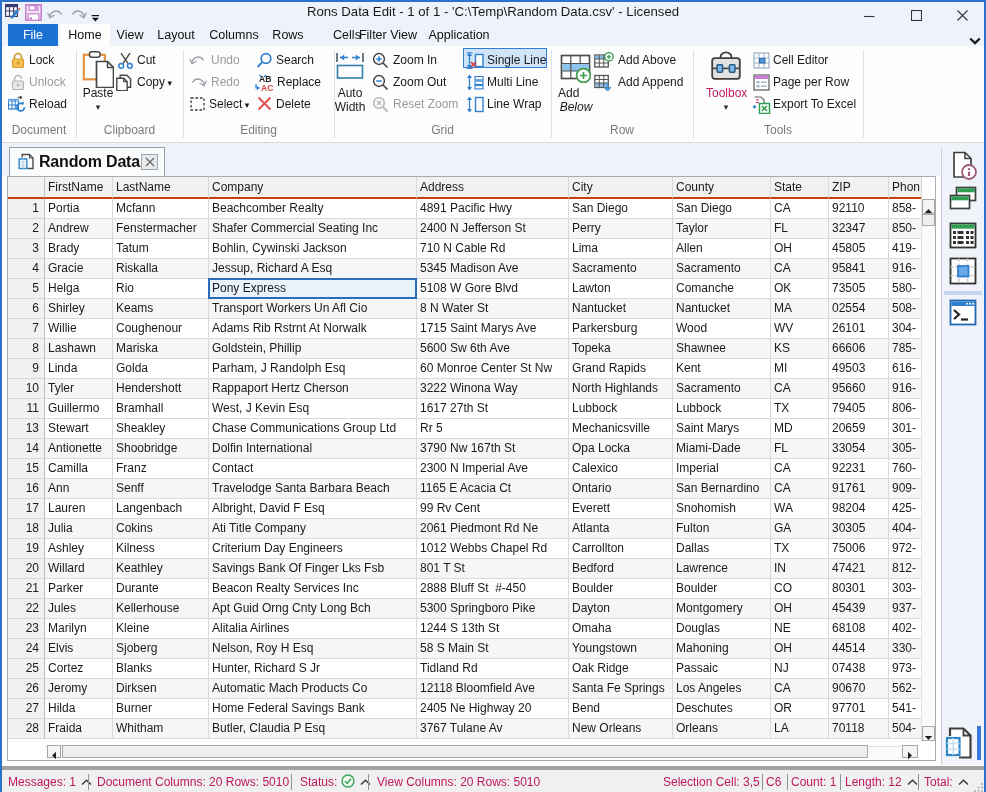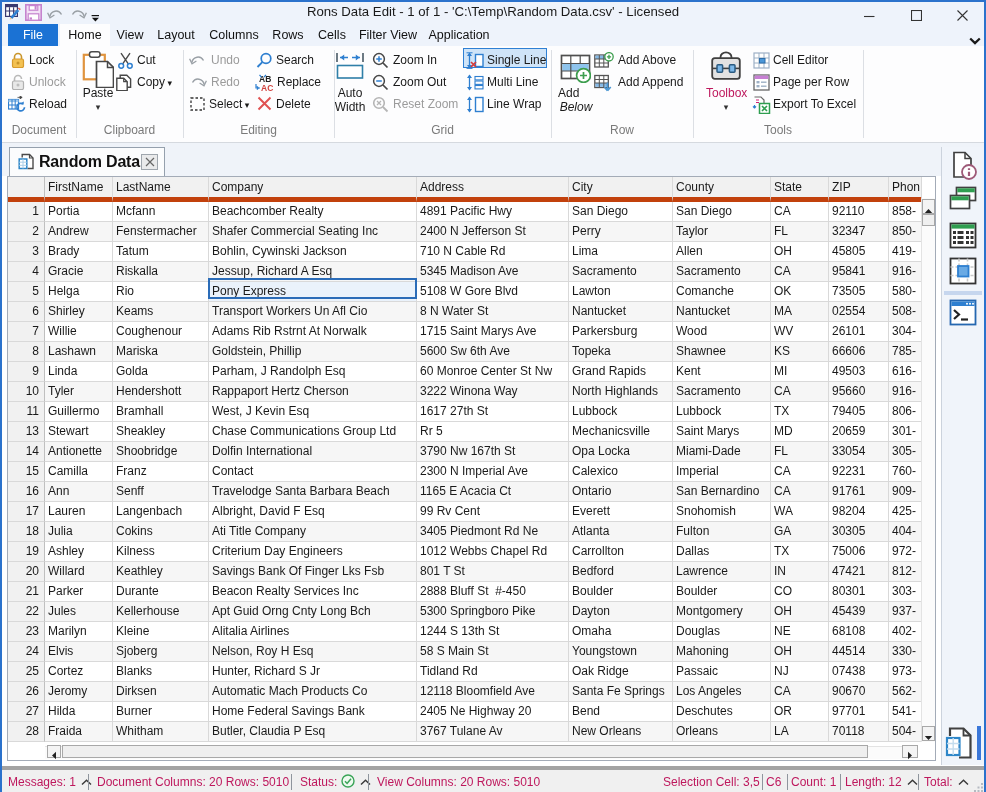--- a/index.html
+++ b/index.html
@@ -13,21 +13,21 @@
 .rlabel{position:absolute;top:77px;height:15px;line-height:15px;font-size:12px;color:#7a7a7a;text-align:center;}
 .rbtn{position:absolute;height:16px;line-height:16px;font-size:12px;color:#1a1a1a;white-space:nowrap;}
 .rbtn .ric{position:absolute;left:0;top:0;}
 .rbtn .rtx{position:absolute;left:19px;top:0;}
 .dis{color:#9b9b9b;}
 #tabstrip{position:absolute;left:2px;top:143px;width:982px;height:33px;background:#eff3f9;}
 #doctab{position:absolute;left:7px;top:4px;width:156px;height:29px;background:#fbfcfd;border:1px solid #95a0ad;border-bottom:none;box-sizing:border-box;}
 #grid{position:absolute;left:7px;top:176px;width:929px;height:585px;border:1px solid #a3abb7;box-sizing:border-box;background:#fff;overflow:hidden;}
 table.dg{border-collapse:separate;border-spacing:0;table-layout:fixed;font-size:12px;color:#1a1a1a;}
 table.dg td{padding:0 0 0 3px;height:19px;border-right:1px solid #d9d9d9;border-bottom:1px solid #d9d9d9;white-space:nowrap;overflow:hidden;line-height:19px;}
-table.dg tr.hdr td{background:#f1f1f1;border-bottom:5px solid #c2410c;color:#1a1a1a;height:20px;}
+table.dg tr.hdr td{background:#f1f1f1;border-bottom:2px solid #c2410c;color:#1a1a1a;height:20px;}
 table.dg td.num{background:#f1f1f1;text-align:right;padding:0 5px 0 0;border-right:1px solid #bfbfbf;}
 tr.even td{background:#f6f6f6;}
 tr.odd td{background:#ffffff;}
 #selcell{position:absolute;left:200px;top:101px;width:209px;height:21px;border:2px solid #2b6cb8;box-sizing:border-box;background:transparent;}
 .sbx{position:absolute;box-sizing:border-box;}
 #statusbar{position:absolute;left:2px;top:766px;width:982px;height:24px;background:#f0f0f0;border-top:4px solid #a3a3a3;font-size:12px;color:#be185d;}
 .st{position:absolute;top:0;height:24px;line-height:24px;white-space:nowrap;}
 .ssep{position:absolute;top:4px;height:16px;width:1px;background:#8f959d;}
 #sidebar{position:absolute;left:942px;top:147px;width:42px;height:618px;background:#f0f4fa;}
 #sidebarline{position:absolute;left:941px;top:147px;width:1px;height:618px;background:#ccd3dd;}
@@ -71,21 +71,21 @@
 <div class="abs" style="left:957px;top:7px;"><svg width="11" height="11" viewBox="0 0 11 11" style="">
       <path d="M0.5 0.5l10 10M10.5 0.5l-10 10" stroke="#333" stroke-width="1.1" fill="none"></path>
     </svg></div>
 <div id="menubar">
 <div class="menuitem" style="left:6px;width:50px;background:#1b72d4;color:#fff;">File</div>
 <div class="menuitem" style="left:58px;width:50px;background:#fdfdfe;color:#111;">Home</div>
 <div class="menuitem" style="left:110px;width:36px;">View</div>
 <div class="menuitem" style="left:151px;width:46px;">Layout</div>
 <div class="menuitem" style="left:204px;width:56px;">Columns</div>
 <div class="menuitem" style="left:267px;width:38px;">Rows</div>
-<div class="menuitem" style="left:311px;width:38px;">Cells</div>
+<div class="menuitem" style="left:326px;width:38px;">Cells</div>
 <div class="menuitem" style="left:354px;width:64px;">Filter View</div>
 <div class="menuitem" style="left:422px;width:70px;">Application</div>
 <div class="abs" style="left:967px;top:7px;"><svg width="12" height="8" viewBox="0 0 12 8" style="">
         <path d="M1.2 1.5l4.8 4.6 4.8-4.6" fill="none" stroke="#1a1a1a" stroke-width="2.3"></path>
       </svg></div>
 </div>
 <div id="ribbon">
 <div class="rsep" style="left:74px;"></div>
 <div class="rsep" style="left:181px;"></div>
 <div class="rsep" style="left:332px;"></div>
@@ -550,21 +550,21 @@
           <td>Snohomish</td>
           <td>WA</td>
           <td>98204</td>
           <td>425-</td>
         </tr>
         <tr class="even">
           <td class="num">18</td>
           <td>Julia</td>
           <td>Cokins</td>
           <td>Ati Title Company</td>
-          <td>3405 Piedmont Rd Ne</td>
+          <td>2061 Piedmont Rd Ne</td>
           <td>Atlanta</td>
           <td>Fulton</td>
           <td>GA</td>
           <td>30305</td>
           <td>404-</td>
         </tr>
         <tr class="odd">
           <td class="num">19</td>
           <td>Ashley</td>
           <td>Kilness</td>

